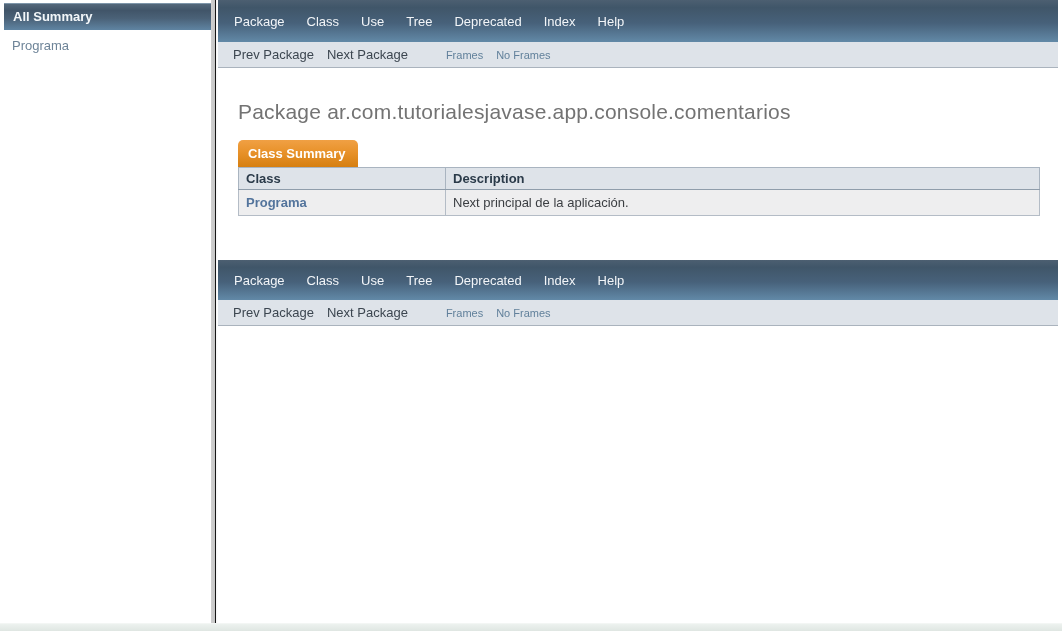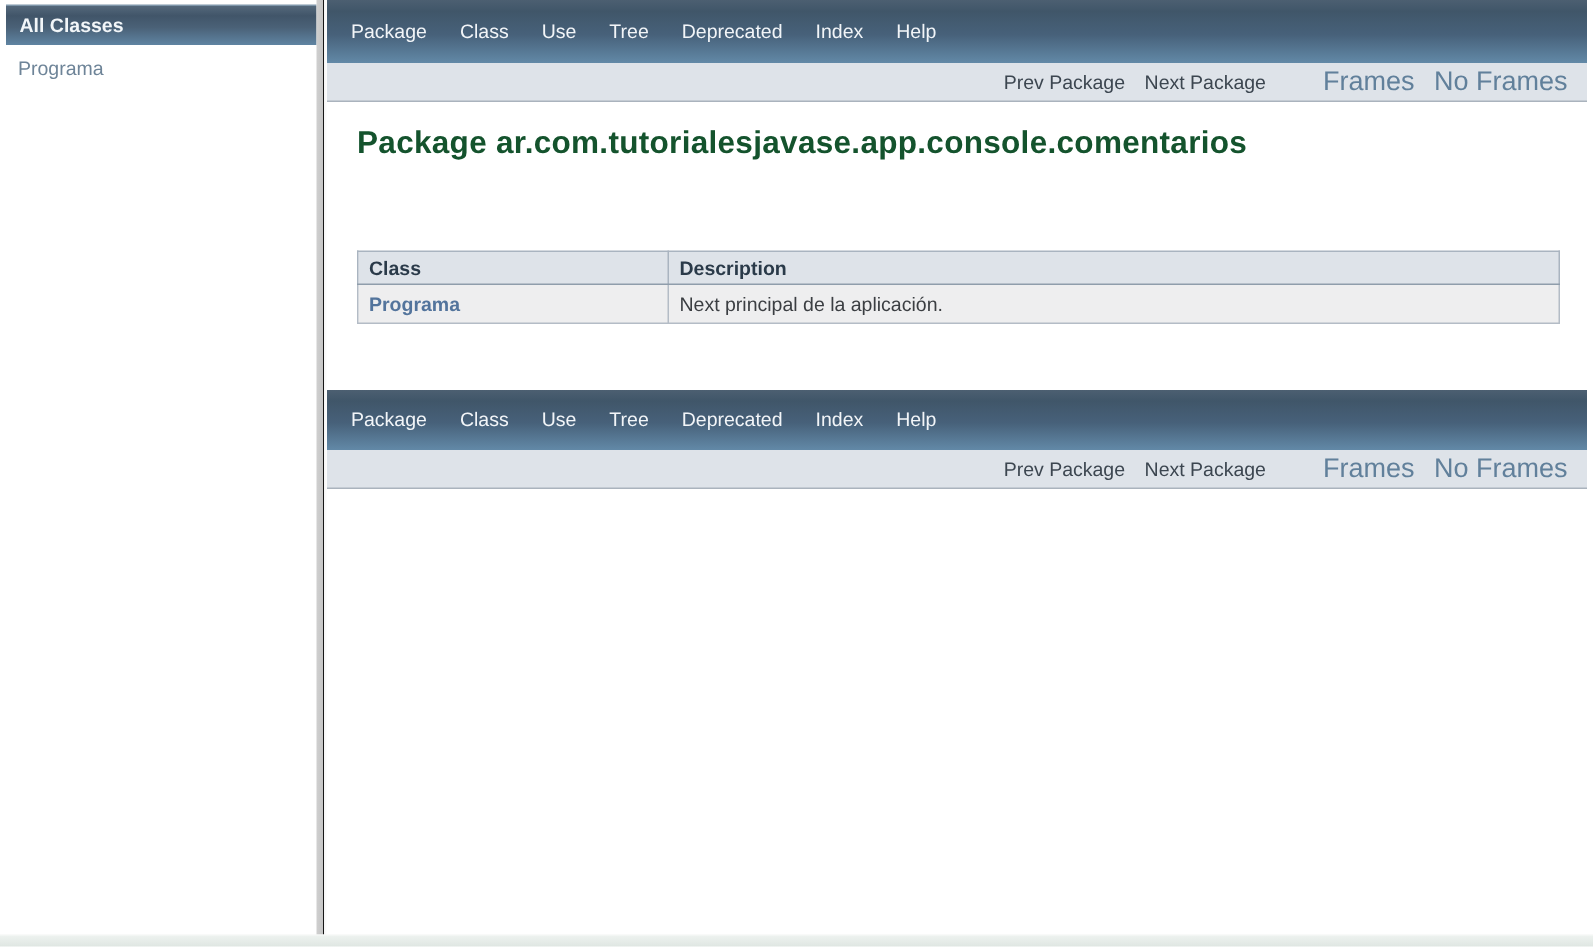--- a/index.html
+++ b/index.html
@@ -43,28 +43,28 @@
   .navbar ul { list-style:none; margin:0; padding:0 0 0 11px; display:flex; align-items:center; height:100%; }
   .navbar li { margin-right:12px; }
   .navbar a { color:#f2f5f8; font-size:13px; text-decoration:none; cursor:pointer; padding:3px 5px; }
 
   .subnav {
     position:absolute; left:0; width:840px; height:26px;
     background:#dee3e9; border-bottom:1px solid #aab3bd;
   }
   .subnav.top { top:42px; }
   .subnav.bottom { top:300px; }
-  .subnav .row { display:flex; align-items:center; height:25px; padding-left:15px;justify-content:flex-end; }
+  .subnav .row { display:flex; align-items:center; height:25px; padding-left:15px; }
   .subnav span.disabled { color:#3c4650; font-size:13px; margin-right:13px; }
-  .subnav a { color:#61809b; font-size:18px; text-decoration:none; cursor:pointer; margin-right:13px; }
+  .subnav a { color:#61809b; font-size:11px; text-decoration:none; cursor:pointer; margin-right:13px; }
   .subnav .group-gap { margin-left:25px; }
 
   .page-title {
-    position:absolute; left:20px; top:84px;
-    font-size:21px; font-weight:bold; color:#14532d;
+    position:absolute; left:20px; top:100px;
+    font-size:21px; font-weight:normal; color:#737373;
     letter-spacing:0.2px;
   }
 
   
   .summary-caption {
     position:absolute; left:20px; top:140px; height:27px;
     display:inline-block;
     background:linear-gradient(to bottom,#f0a044 0%,#e8922a 45%,#d67f10 100%);
     border-radius:5px 5px 0 0;
     color:#ffffff; font-size:13px; font-weight:bold; line-height:27px;
@@ -95,21 +95,21 @@
   .hscrollbar {
     position:absolute; left:0; bottom:0; width:1062px; height:8px;
     background:linear-gradient(to bottom,#edf2ef 0%,#dfe6e2 100%);
     border-top:1px solid #f3f6f4;
   }
 </style>
 </head>
 <body>
 
 <div class="left-frame">
-  <div class="allclasses-header">All Classes</div>
+  <div class="allclasses-header">All Summary</div>
   <a class="sidebar-class-link">Programa</a>
 </div>
 
 <div class="frame-divider"></div>
 
 <div class="main-frame">
 
   <div class="navbar top">
     <ul>
       <li><a>Package</a></li>
@@ -126,20 +126,21 @@
     <div class="row">
       <span class="disabled">Prev Package</span>
       <span class="disabled">Next Package</span>
       <a class="group-gap">Frames</a>
       <a>No Frames</a>
     </div>
   </div>
 
   <h1 class="page-title" style="margin:0;">Package ar.com.tutorialesjavase.app.console.comentarios</h1>
 
+  <div class="summary-caption">Class Summary</div>
   <table class="summary-table">
     <thead>
       <tr>
         <th class="col-first">Class</th>
         <th>Description</th>
       </tr>
     </thead>
     <tbody>
       <tr>
         <td class="col-first"><a class="class-link">Programa</a></td>

